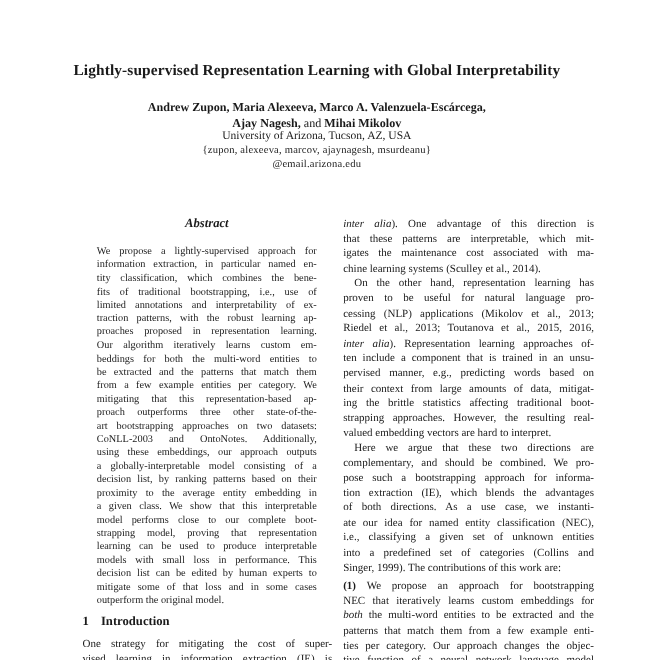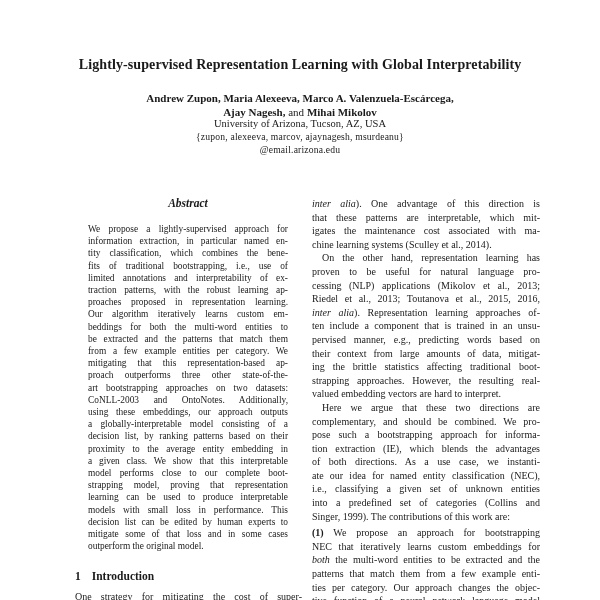--- a/index.html
+++ b/index.html
@@ -4,37 +4,37 @@
 <style>
   html, body { margin:0; padding:0; }
   body {
     width:600px; height:600px; overflow:hidden;
     background:#ffffff; color:#1a1a1a;
     font-family:"Liberation Serif", serif;
   }
   .page { position:relative; width:600px; height:600px; background:#ffffff; }
 
   
-  .header { position:absolute; top:56px; left:30px; width:540px; text-align:center; }
+  .header { position:absolute; top:56px; left:18px; width:540px; text-align:center; }
   .title { font-size:14px; font-weight:bold; margin:0; line-height:17px; letter-spacing:0.1px; }
   .byline { line-height:12.7px; }
   .authors-first { margin-top:19px; }
   .author-bold { font-size:11px; font-weight:bold; }
   .author-normal { font-size:11px; font-weight:normal; }
   .affiliation { font-size:10.5px; }
   .email { font-family:Liberation Serif, serif; font-size:9.6px; letter-spacing:0.2px; }
 
   
   .col-left  { position:absolute; left:75px;  top:196px; width:227px; }
   .col-right { position:absolute; left:312px; top:197px; width:228px; font-size:10px; line-height:13.6px; }
 
   .abstract-heading { text-align:center; font-weight:bold; font-size:11.5px; line-height:14px; margin:0 14px 0 13px;font-style:italic; }
   .abstract-body { margin:13px 14px 0 13px; font-size:9.4px; line-height:12.2px; }
 
-  .section-heading { margin-top:17px; font-size:11.5px; font-weight:bold; line-height:14px; }
+  .section-heading { margin-top:6px; font-size:11.5px; font-weight:bold; line-height:14px; }
   .sec-num { margin-right:11px; }
 
   .intro-body { margin-top:7px; font-size:10px; line-height:13.6px; }
 
   .pline { text-align:left; }
   .pline.just { text-align:justify; text-align-last:justify; }
   .para.indent .pline:first-child { text-indent:10px; }
   .para.gap { margin-top:3px; }
 </style>
 </head>

